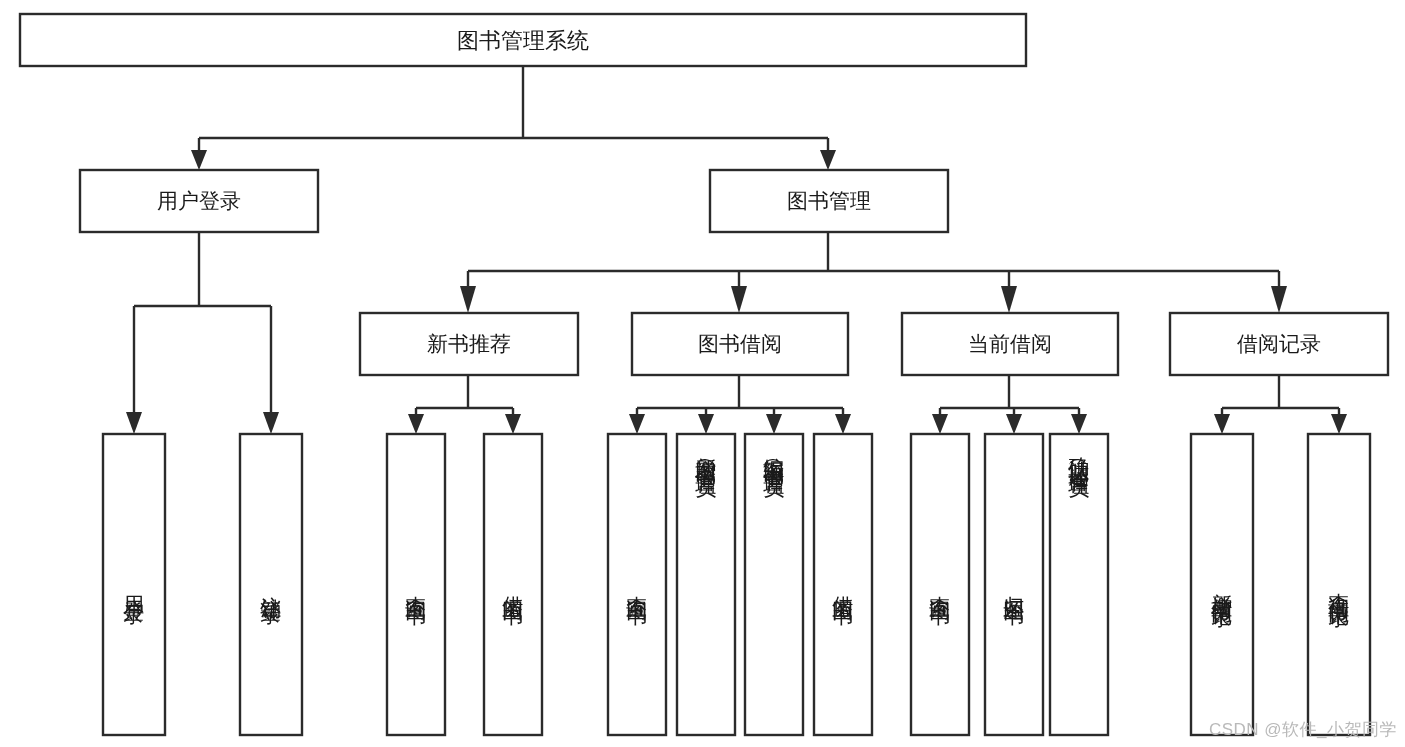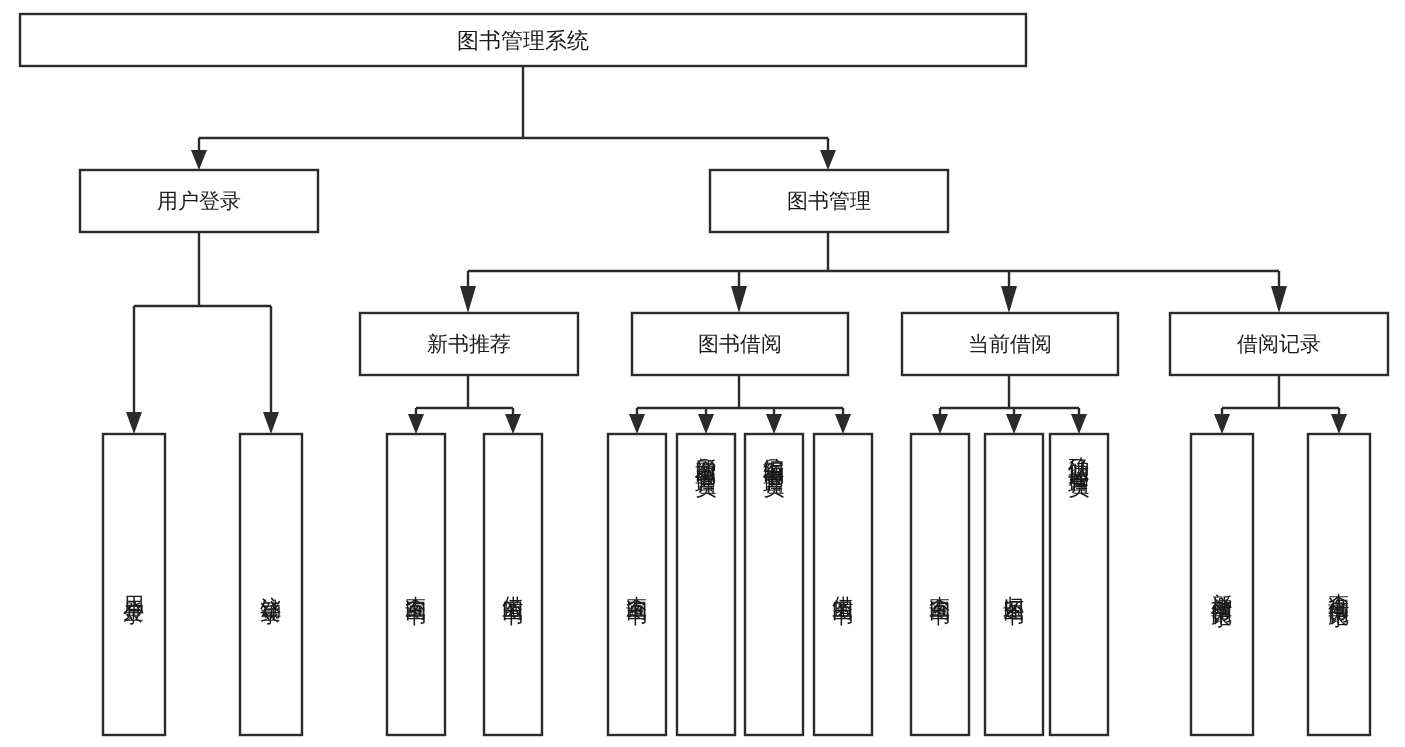--- a/index.html
+++ b/index.html
@@ -249,14 +249,15 @@
   <div class="leaf-label-wrap" style="left:1050px; top:434px; width:58px; height:301px; align-items:flex-start;">
     <span class="leaf-label" style="margin-top:6px;">确认归还（管理员）</span>
   </div>
   <div class="leaf-label-wrap" style="left:1191px; top:434px; width:62px; height:301px;">
     <span class="leaf-label">新增借阅记录</span>
   </div>
   <div class="leaf-label-wrap" style="left:1308px; top:434px; width:62px; height:301px;">
     <span class="leaf-label">查询借阅记录</span>
   </div>
 
+  <div class="watermark">CSDN @软件_小贺同学</div>
 
 </div>
 
 </body></html>

